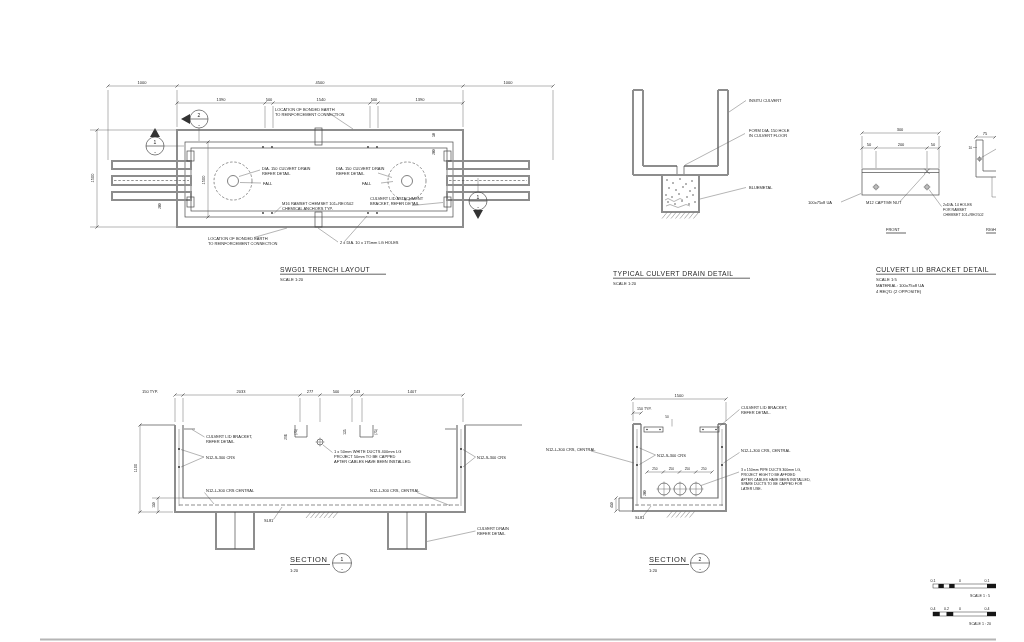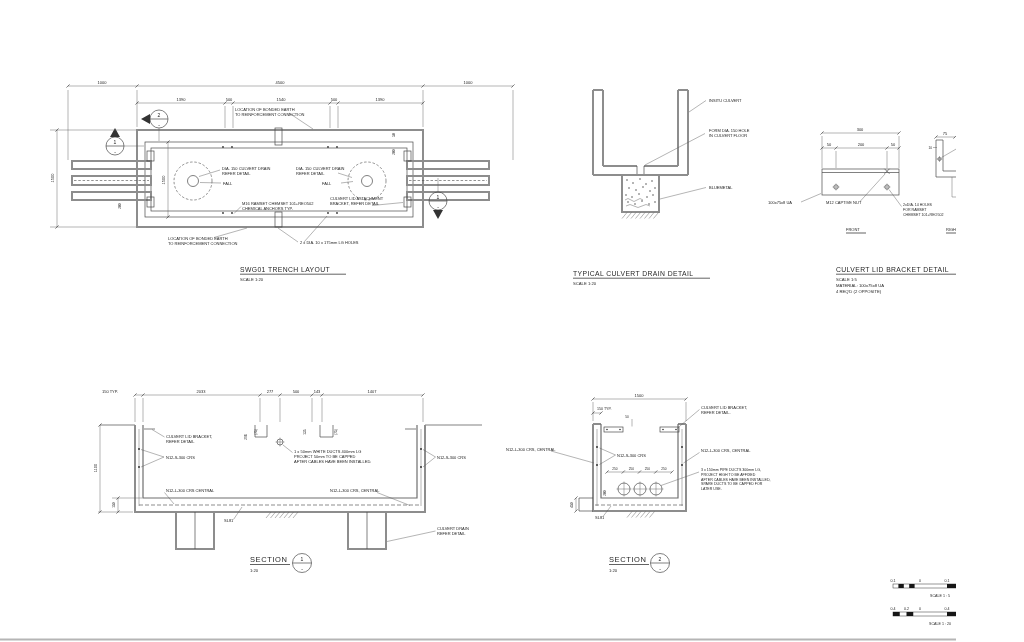--- a/index.html
+++ b/index.html
@@ -1,16 +1,16 @@
 <!DOCTYPE html>
 <html><head>
 <meta charset="utf-8">
 <style>
   html,body{margin:0;padding:0;background:#ffffff;}
-  #sheet{position:relative;width:956px;height:642px;background:#ffffff;overflow:hidden;}
+  #sheet{position:relative;width:956px;height:642px;background:#ffffff;overflow:hidden;padding-left:40px;}
   svg{display:block}
   .heavy{stroke:#8d8d8d;stroke-width:2;fill:none}
   .wall{stroke:#6f6f6f;stroke-width:1.2;fill:none}
   .med{stroke:#4a4a4a;stroke-width:0.7;fill:none}
   .thin{stroke:#5a5a5a;stroke-width:0.45;fill:none}
   .dashc{stroke:#4a4a4a;stroke-width:0.6;fill:none;stroke-dasharray:2.5,1.8}
   .dashr{stroke:#3f3f3f;stroke-width:0.6;fill:none;stroke-dasharray:4,2}
   .tick{stroke:#2e2e2e;stroke-width:0.6;fill:none}
   .dot{fill:#333;stroke:none}
   .fillb{fill:#161616;stroke:none}

